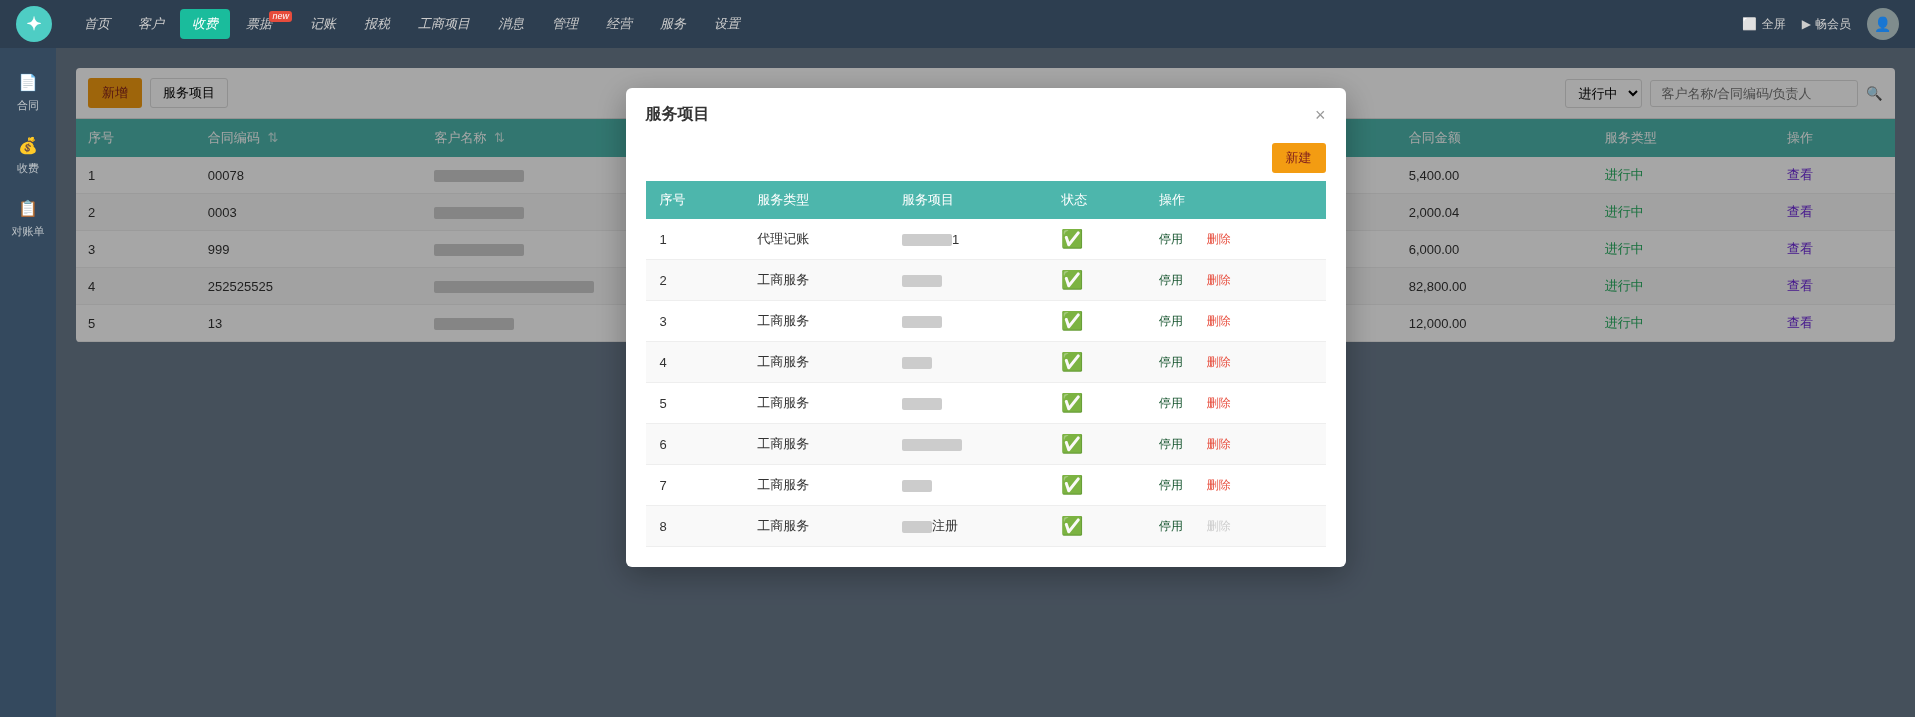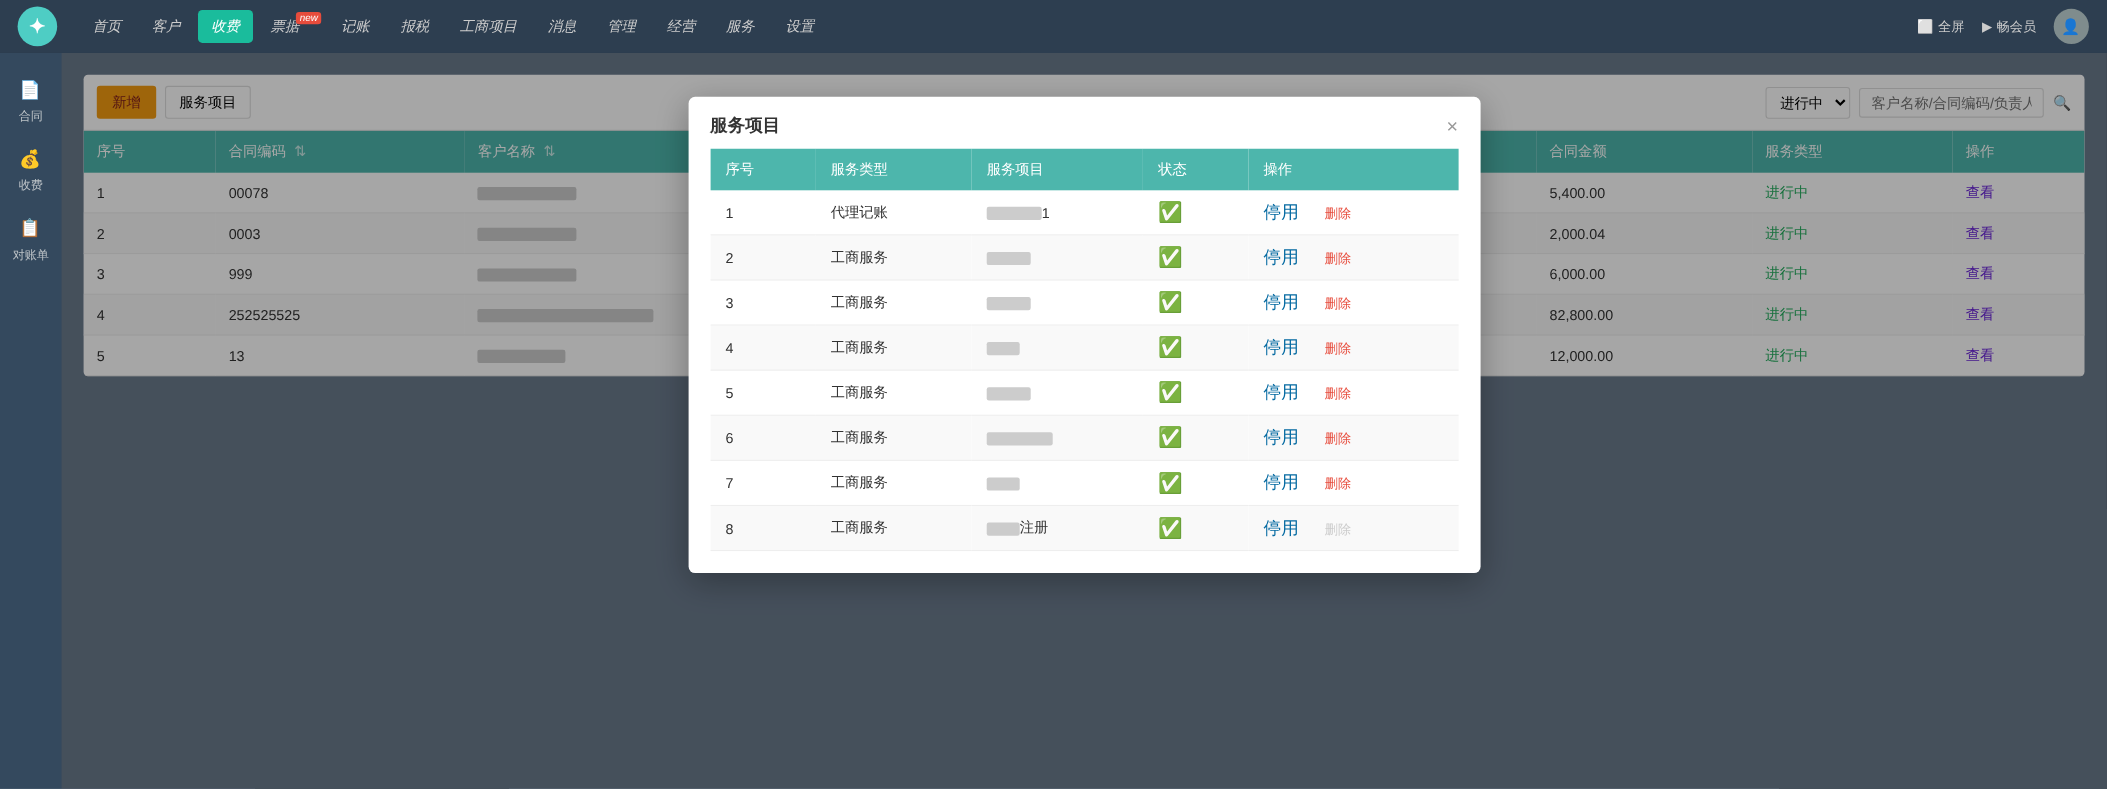--- a/index.html
+++ b/index.html
@@ -136,21 +136,21 @@
       padding: 5px 8px;
       border: 1px solid #ddd;
       border-radius: 3px;
       font-size: 13px;
       background: white;
     }
     .search-input {
       padding: 5px 10px;
       border: 1px solid #ddd;
       border-radius: 3px;
-      width: 168px;
+      width: 208px;
       font-size: 13px;
     }
     .search-btn {
       background: none; border: none; cursor: pointer; color: #666;
     }
 
     
     .data-table {
       width: 100%;
       border-collapse: collapse;
@@ -266,24 +266,24 @@
       border-radius: 2px;
       color: transparent;
       height: 12px;
       vertical-align: middle;
     }
     .check-icon {
       color: #27ae60;
       font-size: 18px;
     }
     .btn-stop {
-      color: #0369a1;
+      color: #14532d;
       cursor: pointer;
       background: none; border: none;
-      font-size: 16px;
+      font-size: 12px;
       margin-right: 20px;
     }
     .btn-delete {
       color: #e74c3c;
       cursor: pointer;
       background: none; border: none;
       font-size: 12px;
       text-align: right;
     }
     .btn-delete.disabled {
@@ -427,20 +427,23 @@
     </table>
   </div>
 </main>
 
 <div class="overlay">
   <div class="modal">
     <div class="modal-header">
       <span class="modal-title">服务项目</span>
       <button class="modal-close">×</button>
     </div>
+    <div class="modal-toolbar">
+      <button class="btn-new">新建</button>
+    </div>
     <div class="modal-body">
       <table class="modal-table">
         <thead>
           <tr>
             <th>序号</th>
             <th>服务类型</th>
             <th>服务项目</th>
             <th>状态</th>
             <th>操作</th>
           </tr>

